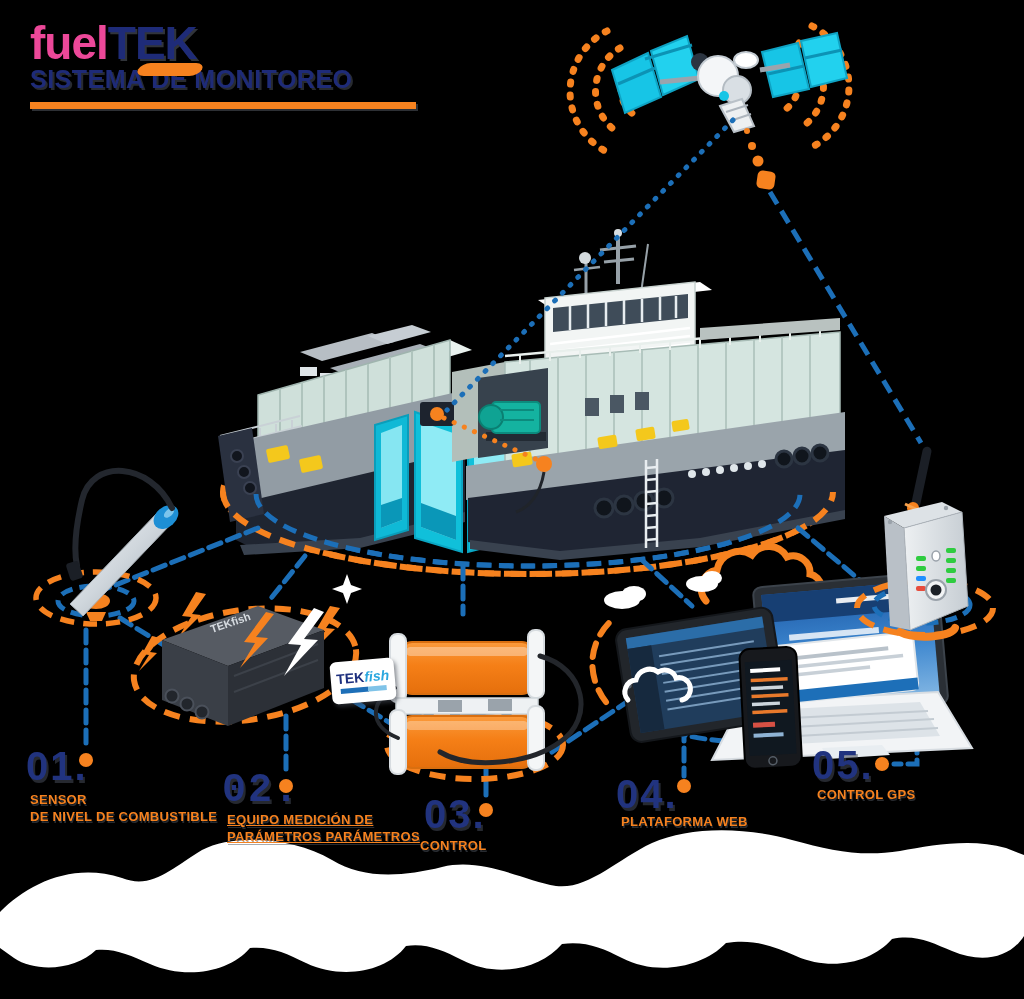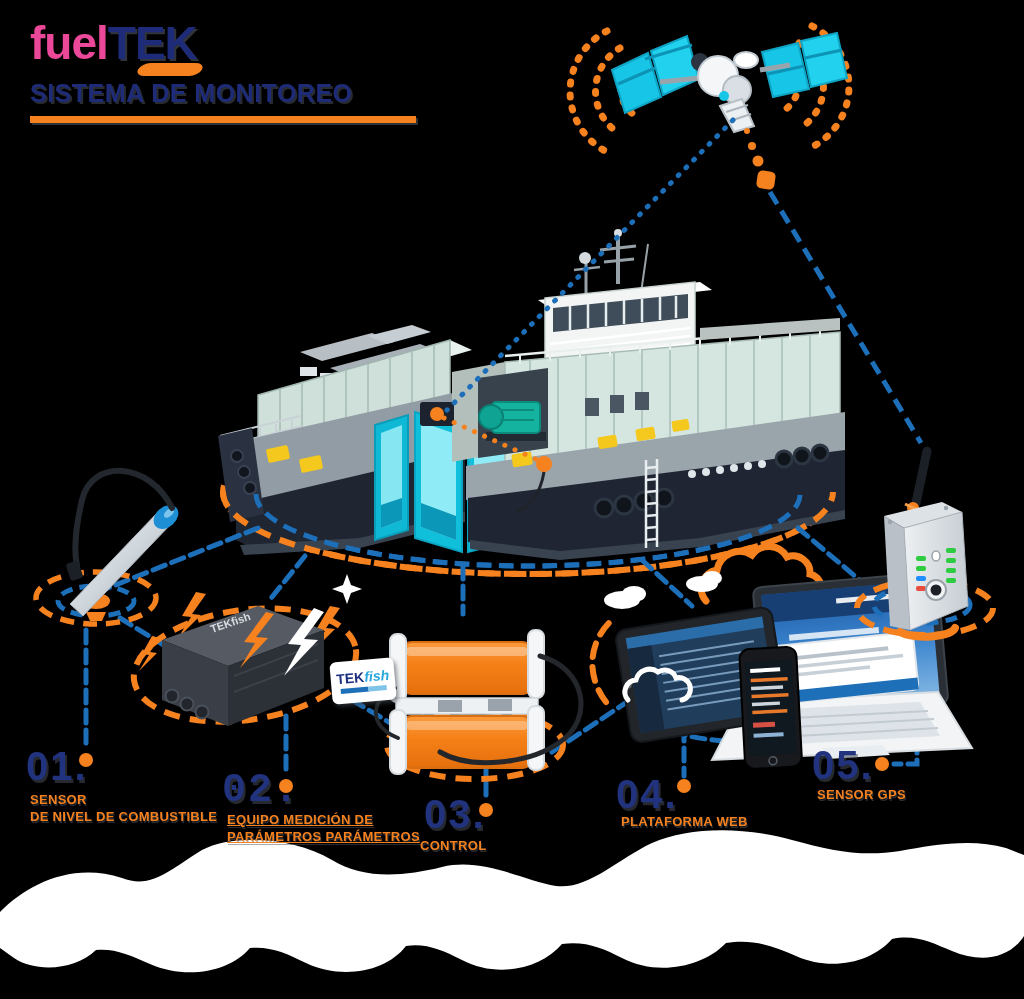--- a/index.html
+++ b/index.html
@@ -6,21 +6,21 @@
   .stage{position:relative;width:1024px;height:999px;background:#000;overflow:hidden;
          font-family:"Liberation Sans",sans-serif;}
   svg{position:absolute;left:0;top:0;}
   
   .logo{position:absolute;left:30px;top:20px;width:420px;}
   .brandline{font-weight:bold;font-size:46px;letter-spacing:-1px;line-height:1;}
   .brand-fuel{color:#ec4899;}
   .brand-tek{color:#1E2B78;text-shadow:2px 2px 0 rgba(90,95,105,.55);}
   .swoosh{position:absolute;left:108px;top:43px;width:64px;height:13px;background:#F6821F;
           border-radius:10px/7px;transform:skewX(-28deg);}
-  .subtitle1{margin-top:14px;font-weight:bold;font-size:25px;color:#1E2B78;letter-spacing:.5px;
+  .subtitle1{margin-top:0;font-weight:bold;font-size:25px;color:#1E2B78;letter-spacing:.5px;
              text-shadow:2px 2px 0 rgba(80,85,95,.5);line-height:1.1;}
   .subtitle2{font-weight:bold;font-size:20px;color:#1E2B78;letter-spacing:.5px;
              text-shadow:2px 2px 0 rgba(80,85,95,.5);line-height:1.25;}
   .logo-bar{margin-top:8px;width:386px;height:7px;background:#F6821F;box-shadow:2px 2px 0 rgba(90,95,105,.5);}
   
   .num{position:absolute;font-weight:bold;font-size:40px;color:#21337F;letter-spacing:2px;
        text-shadow:2px 3px 0 rgba(70,75,88,.55);line-height:1;}
   .lbl{position:absolute;font-weight:bold;font-size:13px;color:#F6821F;line-height:1.3;
        letter-spacing:.3px;text-shadow:1px 2px 0 rgba(80,85,95,.5);white-space:nowrap;}
   
@@ -436,16 +436,16 @@
   <div>CONTROL</div>
 </div>
 
 <div class="num" style="left:616px;top:774px;">04.</div>
 <div class="lbl" style="left:621px;top:814px;">
   <div>PLATAFORMA WEB</div>
 </div>
 
 <div class="num" style="left:812px;top:745px;">05.</div>
 <div class="lbl" style="left:817px;top:787px;">
-  <div>SENSOR GPS</div>
+  <div>CONTROL GPS</div>
 </div>
 
 </div>
 
 </body></html>

